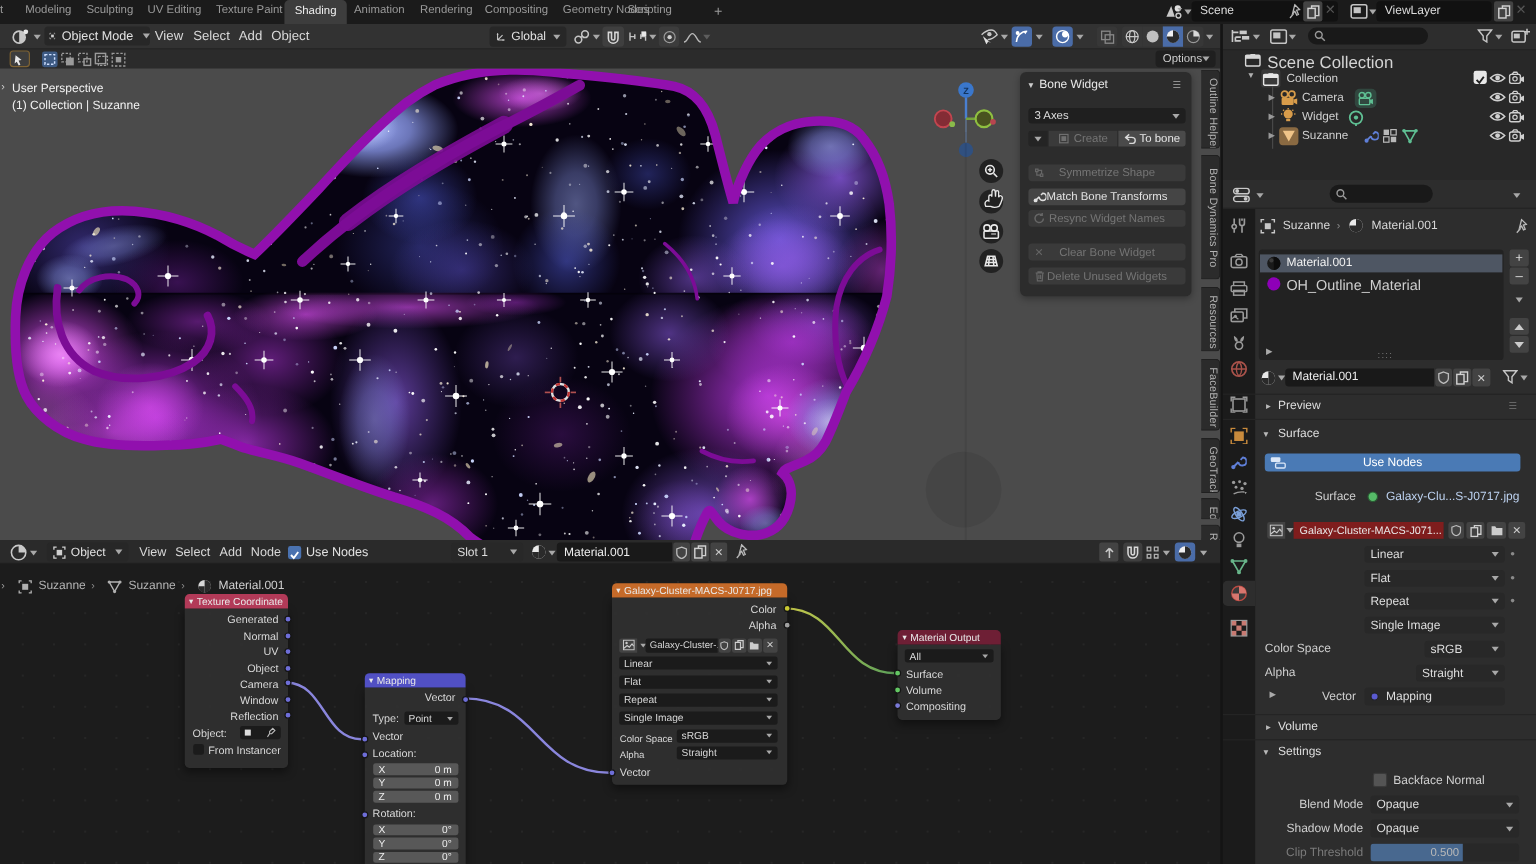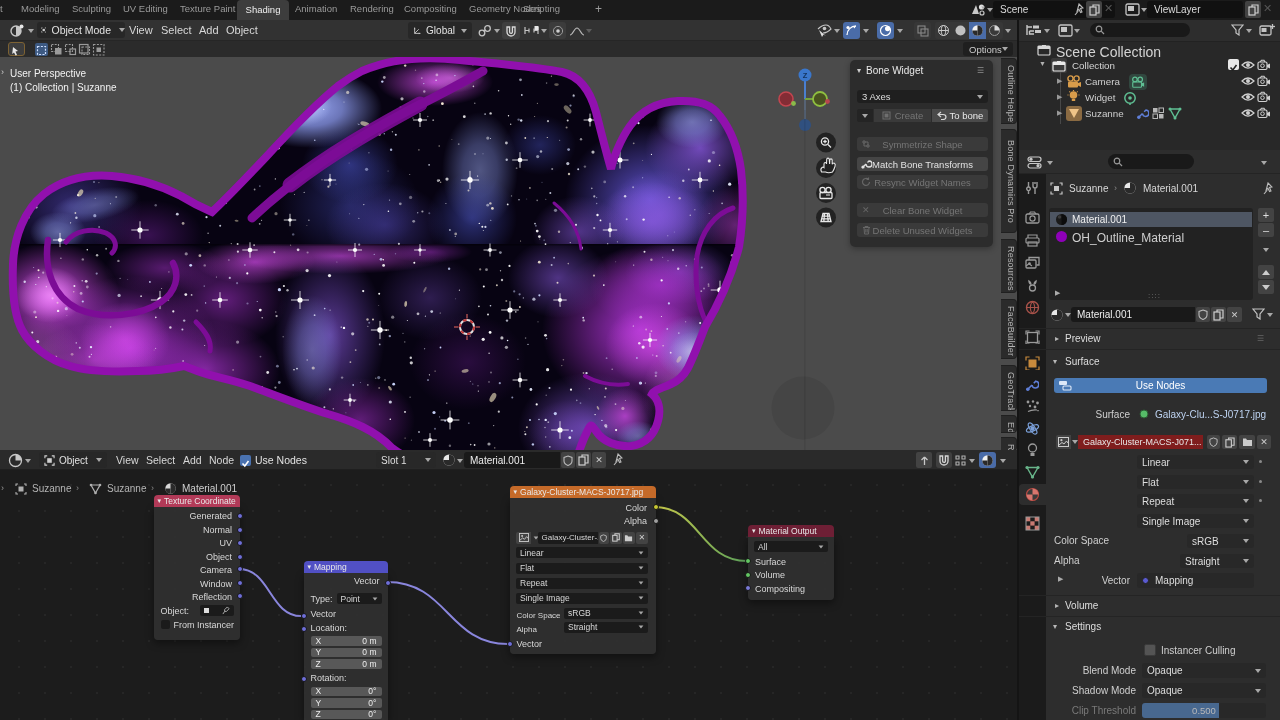--- a/index.html
+++ b/index.html
@@ -1747,21 +1747,21 @@
   <div class="a" style="left:39px;top:425px;color:#aaa;font-size:7px">▶</div>
   <div class="a lbl" style="left:40px;top:425px;width:71px">Vector</div>
   <div class="a dd" style="left:118px;top:423px;width:117px;height:15px;justify-content:flex-start"><span style="width:7px;height:7px;border-radius:50%;background:#5a5ad0;border:1px solid #222;margin-right:6px"></span>Mapping</div>
   <div class="a" style="left:0;top:445px;width:261px;height:1px;background:#242424"></div>
   <div class="a" style="left:36px;top:451px;color:#b8b8b8;font-size:8px">▸</div>
   <div class="a" style="left:46px;top:450px;color:#dedede;font-size:10px">Volume</div>
   <div class="a" style="left:0;top:466px;width:261px;height:1px;background:#242424"></div>
   <div class="a" style="left:34px;top:472px;color:#b8b8b8;font-size:8px">▾</div>
   <div class="a" style="left:46px;top:471px;color:#dedede;font-size:10px">Settings</div>
   <div class="a" style="left:125px;top:494px;width:12px;height:12px;background:#545454;border-radius:2px;border:1px solid #3a3a3a"></div>
-  <div class="a" style="left:142px;top:495px;color:#cfcfcf;font-size:10px">Instancer Culling</div>
+  <div class="a" style="left:142px;top:495px;color:#cfcfcf;font-size:10px">Backface Normal</div>
   <div class="a lbl" style="left:46px;top:515px;width:71px">Blend Mode</div>
   <div class="a dd" style="left:123px;top:513px;width:124px;height:15px">Opaque<span class="cv"></span></div>
   <div class="a lbl" style="left:46px;top:535px;width:71px">Shadow Mode</div>
   <div class="a dd" style="left:123px;top:533px;width:124px;height:15px">Opaque<span class="cv"></span></div>
   <div class="a lbl" style="left:46px;top:555px;width:71px;color:#7a7a7a">Clip Threshold</div>
   <div class="a" style="left:123px;top:553px;width:124px;height:15px;background:#282828;border-radius:3px;overflow:hidden">
     <div class="a" style="left:0;top:0;width:77px;height:15px;background:#48688f"></div>
     <div class="a" style="left:0;top:0;width:124px;height:15px;text-align:center;line-height:15px;color:#b8b8b8;font-size:9.5px">0.500</div>
   </div>
 

